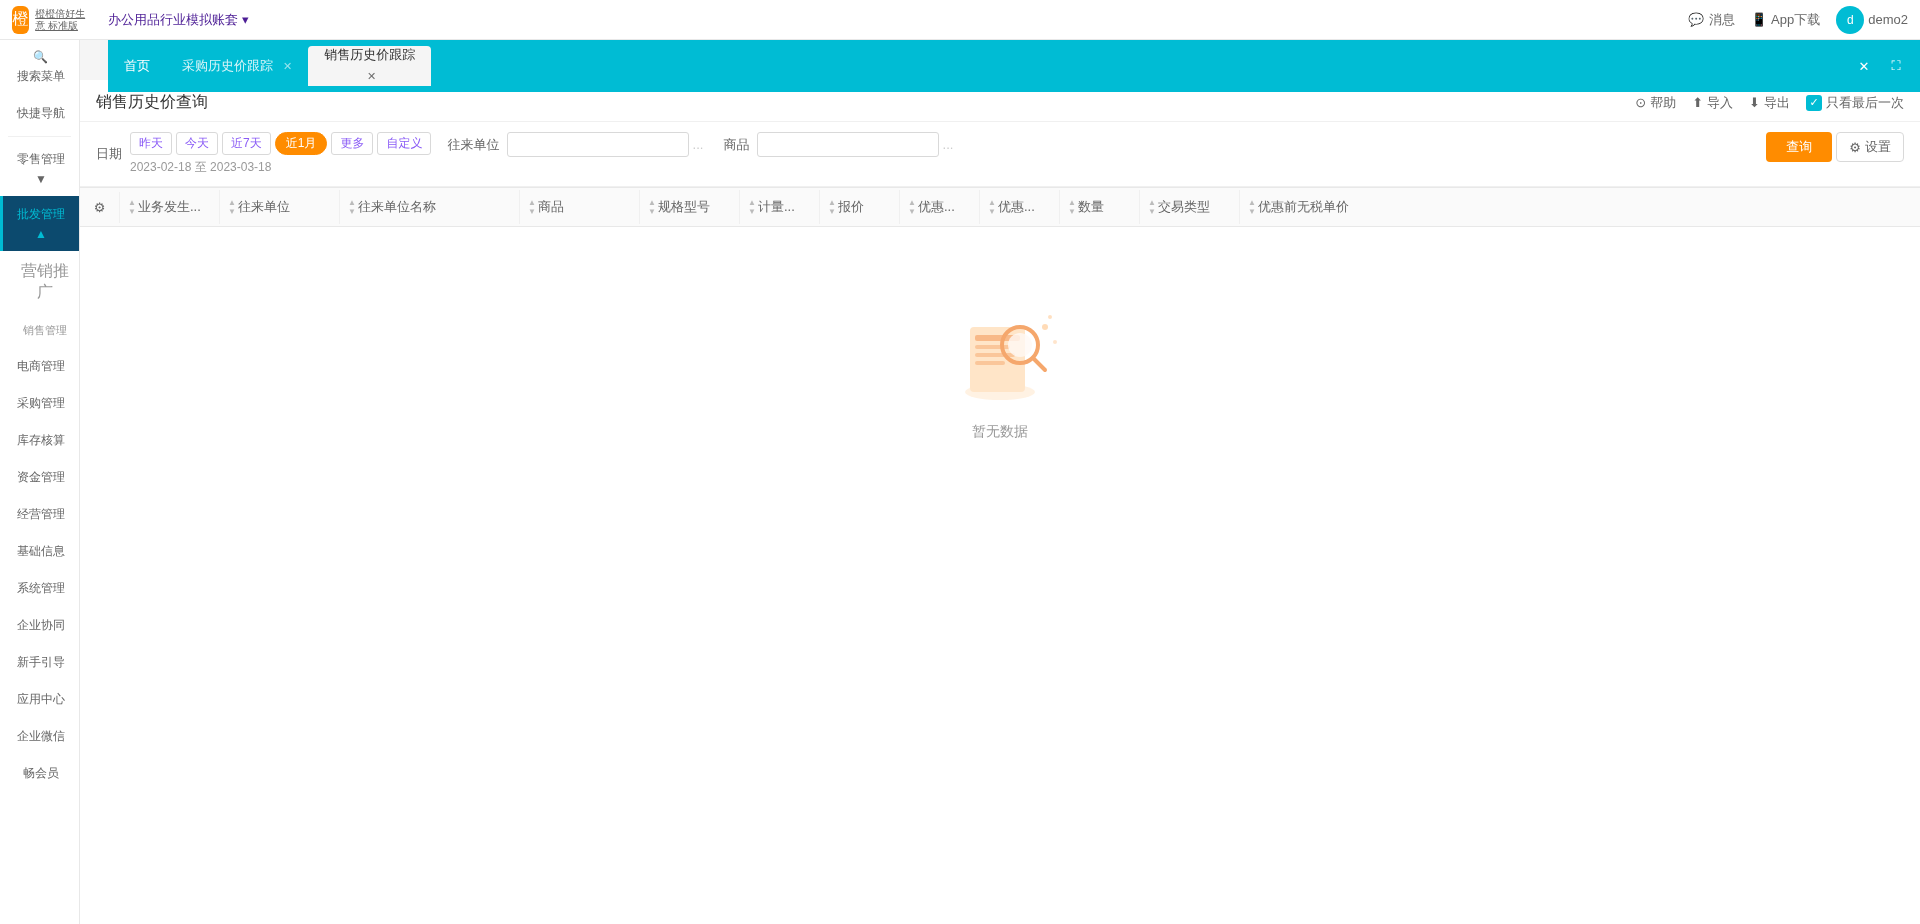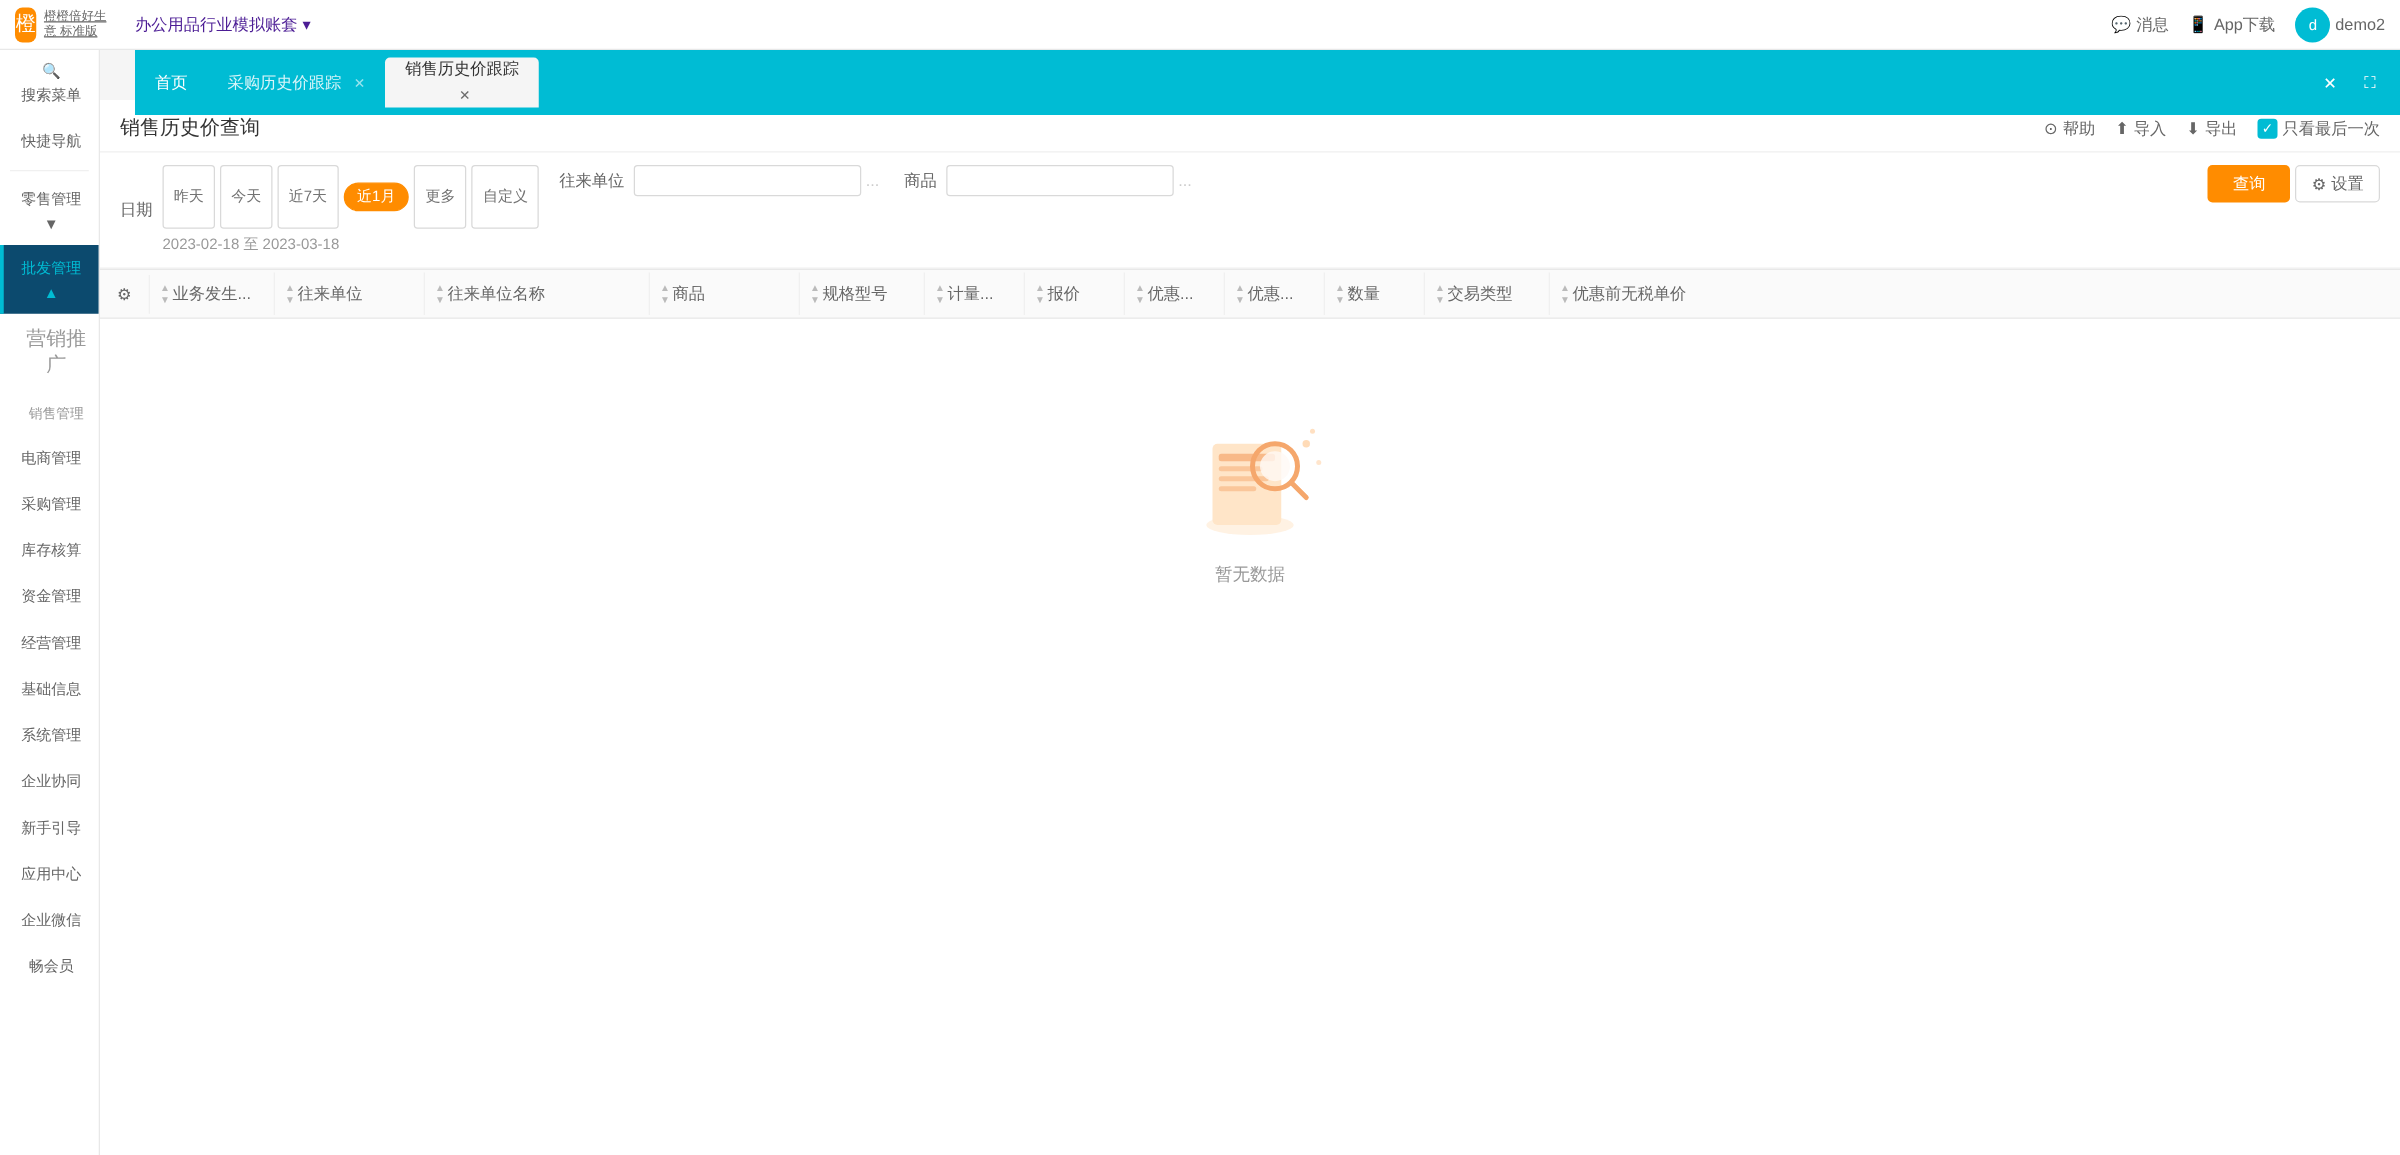--- a/index.html
+++ b/index.html
@@ -252,26 +252,26 @@
       color: #666;
       font-size: 13px;
       white-space: nowrap;
     }
     .date-buttons {
       display: flex;
       align-items: center;
       gap: 4px;
     }
     .date-btn {
-      padding: 16px 8px;
+      padding: 2px 8px;
       border: 1px solid #d9d9d9;
       border-radius: 3px;
       cursor: pointer;
       font-size: 12px;
-      color: #737373;
+      color: #8b5cf6;
       background: #fff;
     }
     .date-btn.active {
       background: #ff8c00;
       border-color: #ff8c00;
       color: white;
       border-radius: 12px;
       padding: 2px 10px;
     }
     .date-range-text {

